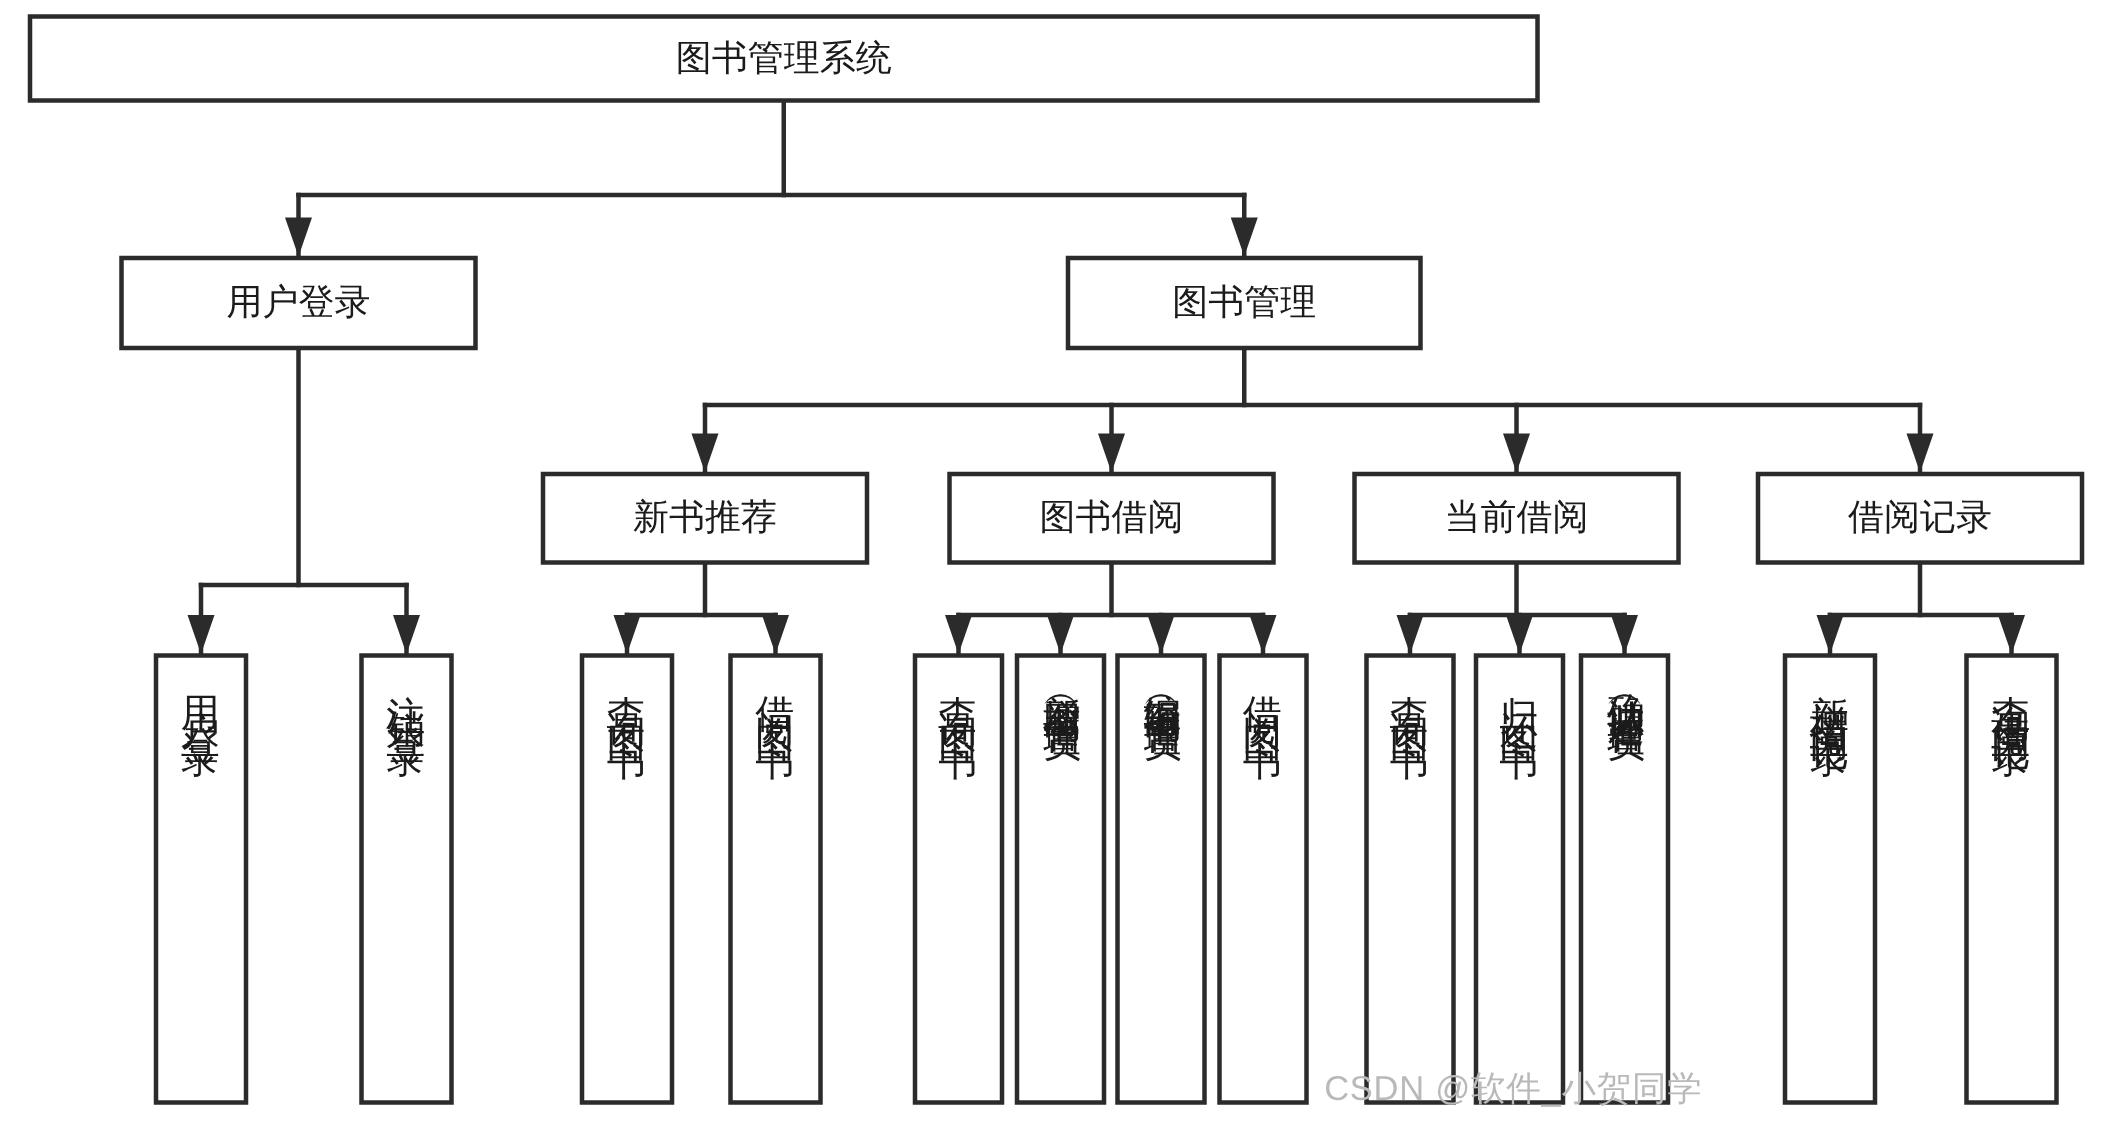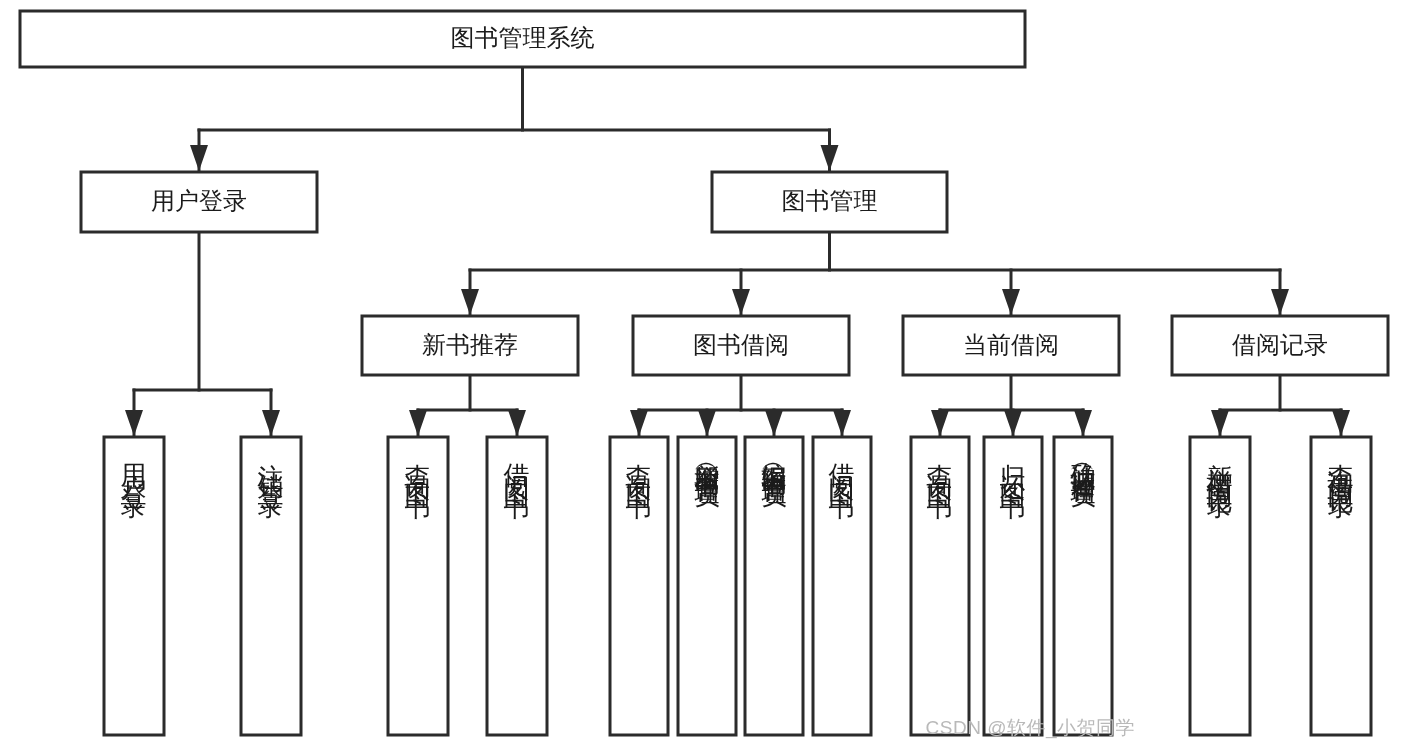--- a/index.html
+++ b/index.html
@@ -63,21 +63,21 @@
     line-height: 1;
     letter-spacing: 5px;
     color: #1b1b1b;
     white-space: nowrap;
   }
   .watermark {
     position: absolute;
     right: 8px;
     bottom: 6px;
     font-family: "Liberation Sans", "DejaVu Sans", sans-serif;
-    font-size: 19px;
+    font-size: 23px;
     color: #b9b9b9;
     letter-spacing: 0.5px;
     white-space: nowrap;
   }
 </style>
 </head>
 <body>
 
 <div id="diagram-root">
   <svg class="flow" viewBox="0 0 1405 747" xmlns="http://www.w3.org/2000/svg">

